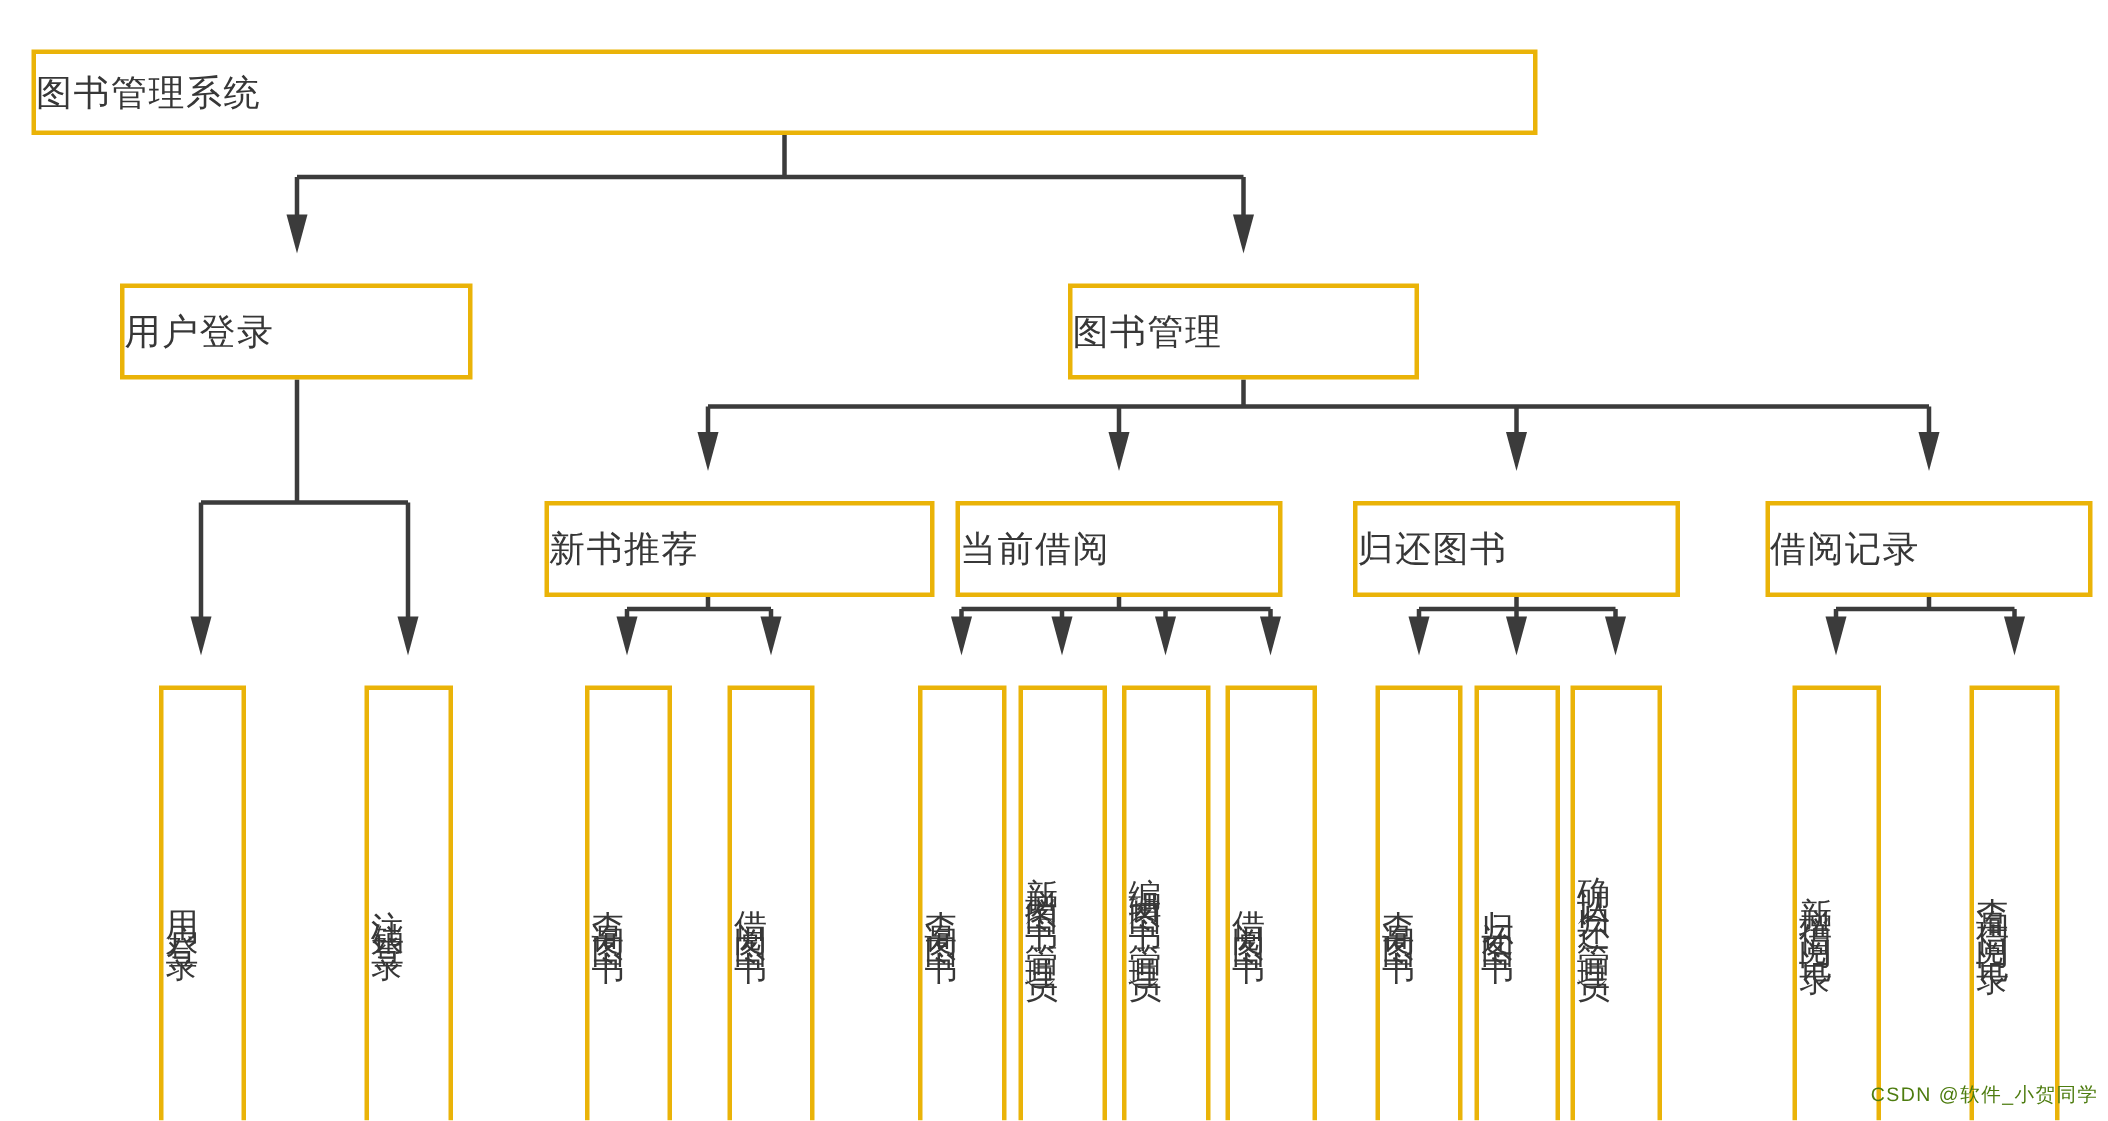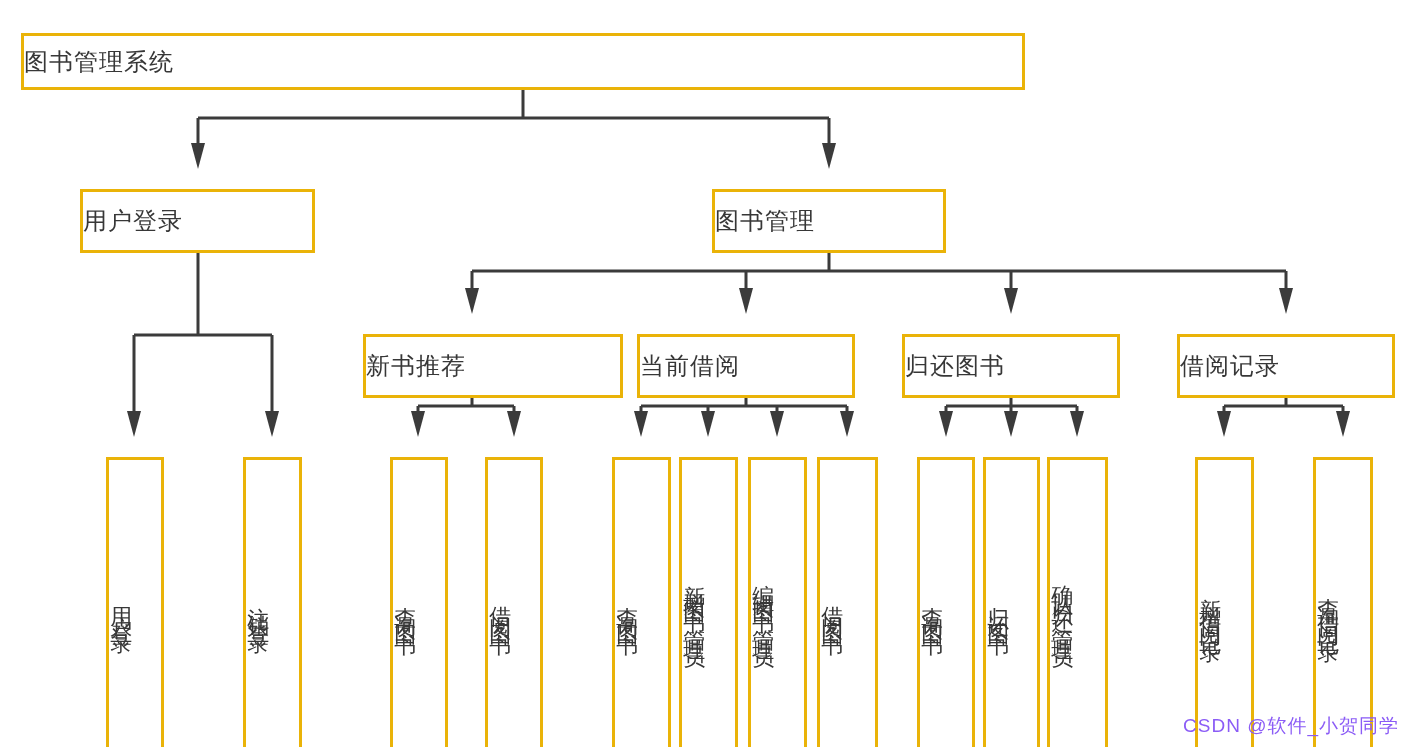--- a/index.html
+++ b/index.html
@@ -40,22 +40,22 @@
     text-orientation: mixed;
     font-size: 22px;
     line-height: 1.15;
     letter-spacing: 9px;
     color: #373737;
   }
   .watermark {
     position: absolute;
     right: 6px;
     bottom: 8px;
-    font-size: 19px;
-    color: #8b5cf6;
+    font-size: 13px;
+    color: #4d7c0f;
     letter-spacing: 1px;
     z-index: 5;
     white-space: nowrap;
   }
   .line { stroke: #3b3b3b; stroke-width: 3; fill: none; }
   .arrow { fill: #3b3b3b; stroke: none; }
 </style>
 </head>
 <body>
 

